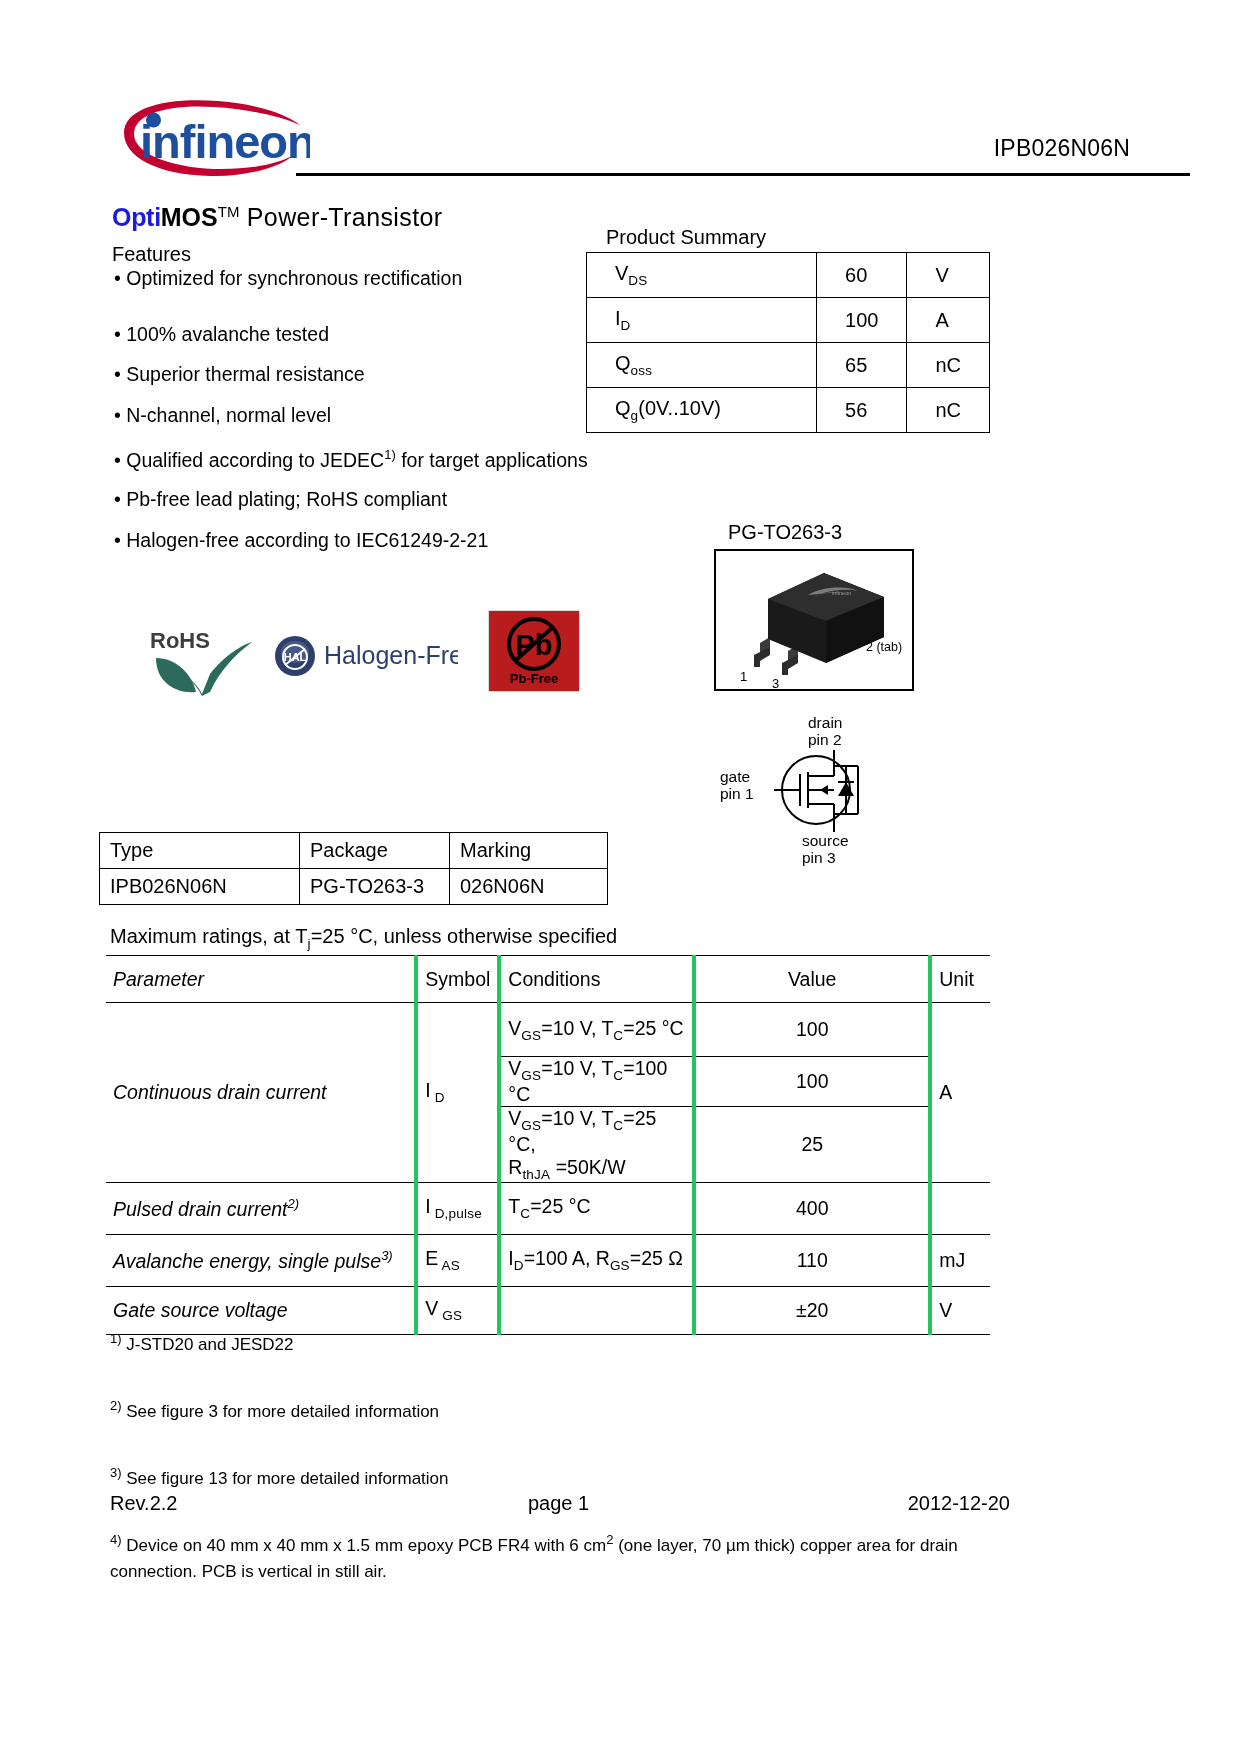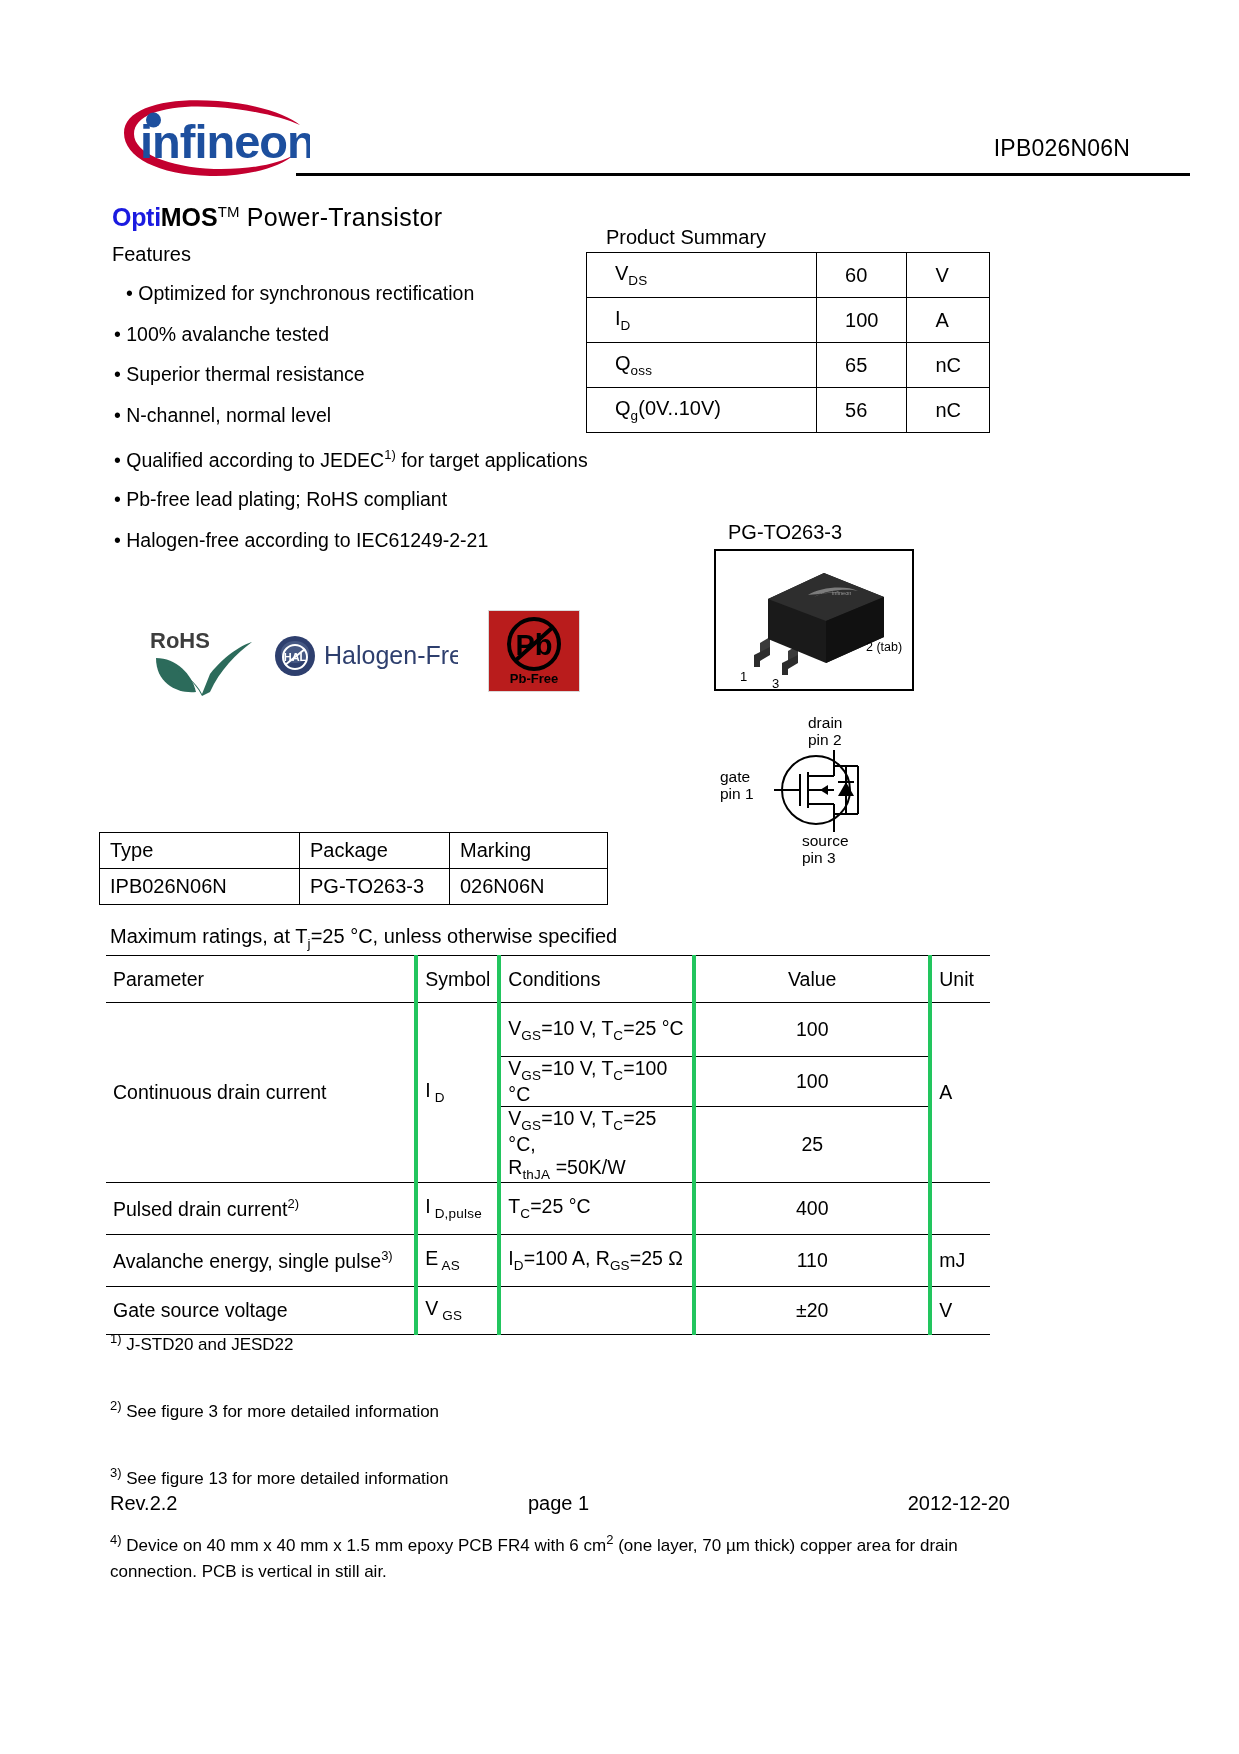--- a/index.html
+++ b/index.html
@@ -164,21 +164,21 @@
   table.mr td, table.mr th {
     border-left: none; border-right: none;
     border-top: 1px solid #000;
     border-bottom: 1px solid #000;
     vertical-align: middle;
     font-weight: normal;
     text-align: left;
     padding: 0 7px;
   }
   table.mr .vline { border-left: 4px solid #22c55e; }
-  table.mr .c-param { width: 315px; }
+  table.mr .c-param { width: 315px; font-style: italic; }
   table.mr .c-sym   { width: 72px; }
   table.mr .c-cond  { width: 197px; }
   table.mr .c-val   { width: 240px; text-align: center; }
   table.mr .c-unit  { width: 60px; }
   .mr-head td { height: 47px; }
   .sup { font-size: 13px; vertical-align: super; }
 
   
   .footnotes {
     position: absolute;
@@ -217,21 +217,21 @@
     <div class="header-rule"></div>
     <div class="part-number">IPB026N06N</div>
   </div>
 
   <div class="title-line">
     <span class="opti">Opti</span><span class="mos">MOS</span><span class="tm">TM</span><span class="pt"> Power-Transistor</span>
   </div>
 
   <div class="features-head">Features</div>
   <div id="feature-list">
-      <div class="feature" style="top: 282px; margin-left: 12px;"><span>• </span><span>Optimized for synchronous rectification</span></div>
+      <div class="feature" style="top: 267px;"><span>• </span><span>Optimized for synchronous rectification</span></div>
       <div class="feature" style="top: 323px;"><span>• </span><span>100% avalanche tested</span></div>
       <div class="feature" style="top: 363px;"><span>• </span><span>Superior thermal resistance</span></div>
       <div class="feature" style="top: 404px;"><span>• </span><span>N-channel, normal level</span></div>
       <div class="feature" style="top: 447px;"><span>• </span><span>Qualified according to JEDEC</span><span class="sup">1)</span><span> for target applications</span></div>
       <div class="feature" style="top: 488px;"><span>• </span><span>Pb-free lead  plating; RoHS compliant</span></div>
       <div class="feature" style="top: 529px;"><span>• </span><span>Halogen-free according to IEC61249-2-21</span></div>
     </div>
 
   <div class="ps-title">Product Summary</div>
   <table class="ps">

